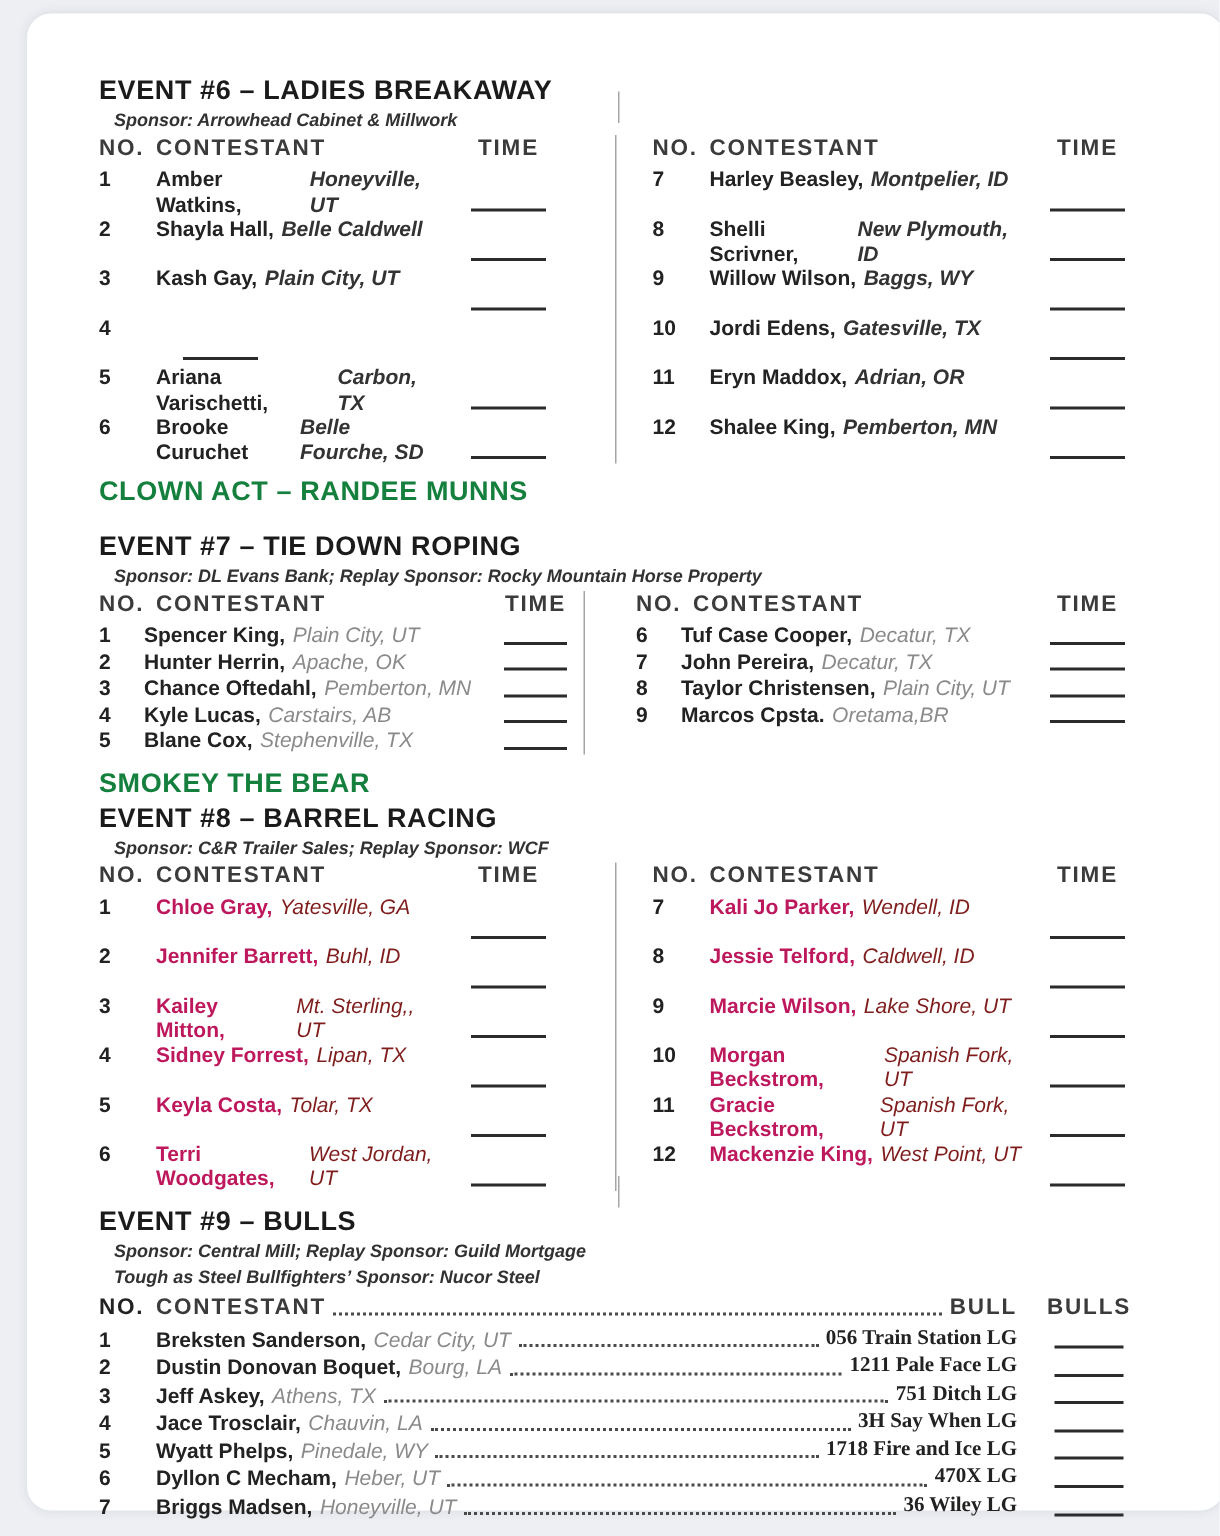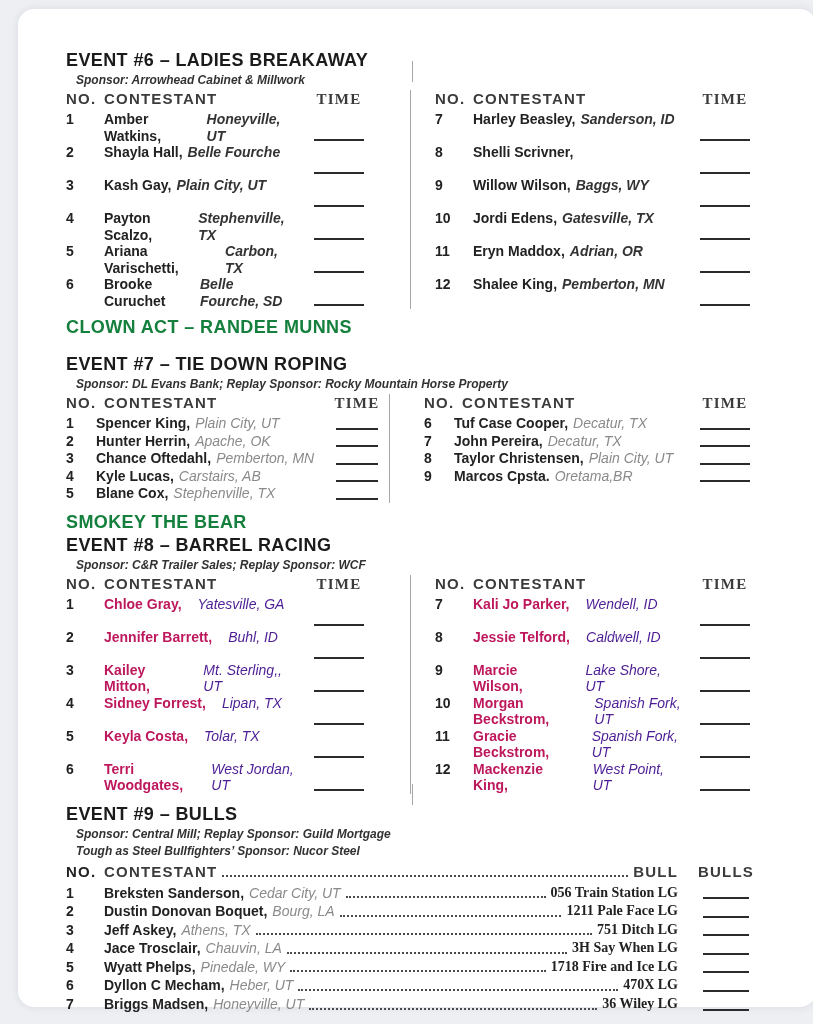--- a/index.html
+++ b/index.html
@@ -15,30 +15,30 @@
   .vdiv { width:1px; background:#a6a6a6; }
   .vtick { position:absolute; width:1px; background:#a6a6a6; }
   .c66 .colL { width:344px; }
   .c66 .colR { width:361px; margin-left:24px; }
   .c7  .colL { width:323px; }
   .c7  .colR { width:372px; margin-left:34px; }
 
   .colheads { display:flex; font-weight:bold; font-size:15px; letter-spacing:1.2px; color:#3b3b3b; margin-bottom:3px; line-height:18px; }
   .h-no { width:38px; }
   .h-con { flex:1; }
-  .h-time { width:86px; margin-right:28px; text-align:center;font-family:Liberation Serif, serif; }
+  .h-time { width:86px; margin-right:28px; text-align:center; }
   .c7 .colL .h-time { width:60px; margin-right:2px; }
 
   .e2 { display:flex; height:33px; font-size:14px; }
   .no { width:38px; font-weight:bold; color:#222; }
   .who { flex:1; display:flex; flex-direction:row; line-height:16.5px; }
   .nm { color:#222; margin-right:5px; }
   .ht { color:#333; font-weight:bold; }
   .ev8 .nm { color:#be185d; }
-  .ev8 .ht { font-weight:normal; color:#4c1d95;margin-left:11px; }
+  .ev8 .ht { font-weight:normal; color:#7f1d1d; }
 
   .tcell { width:86px; margin-right:28px; display:flex; justify-content:center; align-items:flex-end; }
   .tcell .line { display:block; width:50px; border-bottom:2px solid #2b2b2b; margin-bottom:3px; }
   .c7 .colL .tcell { width:60px; margin-right:2px; }
   .c7 .colL .tcell .line { width:42px; }
 
   .e1 { display:flex; line-height:17.5px; font-size:14px; }
   .e1 .no { width:30px; }
   .e1 .txt { flex:1; }
   .ht2 { color:#8a8a8a; font-weight:normal; }
@@ -83,42 +83,38 @@
               <i class="ht">Honeyville, UT</i>
             </span>
             <span class="tcell">
               <i class="line"></i>
             </span>
           </div>
         <div class="e2">
             <span class="no">2</span>
             <span class="who">
               <b class="nm">Shayla Hall,</b>
-              <i class="ht">Belle Fourche</i>
+              <i class="ht">Belle Caldwell</i>
             </span>
             <span class="tcell">
               <i class="line"></i>
             </span>
           </div>
         <div class="e2">
             <span class="no">3</span>
             <span class="who">
               <b class="nm">Kash Gay,</b>
               <i class="ht">Plain City, UT</i>
             </span>
             <span class="tcell">
               <i class="line"></i>
             </span>
           </div>
         <div class="e2">
             <span class="no">4</span>
-            <span class="who">
-              <b class="nm">Payton Scalzo,</b>
-              <i class="ht">Stephenville, TX</i>
-            </span>
             <span class="tcell">
               <i class="line"></i>
             </span>
           </div>
         <div class="e2">
             <span class="no">5</span>
             <span class="who">
               <b class="nm">Ariana Varischetti,</b>
               <i class="ht">Carbon, TX</i>
             </span>
@@ -141,30 +137,31 @@
       <div class="colR">
         <div class="colheads">
           <span class="h-no">NO.</span>
           <span class="h-con">CONTESTANT</span>
           <span class="h-time">TIME</span>
         </div>
         <div class="e2">
             <span class="no">7</span>
             <span class="who">
               <b class="nm">Harley Beasley,</b>
-              <i class="ht">Sanderson, ID</i>
+              <i class="ht">Montpelier, ID</i>
             </span>
             <span class="tcell">
               <i class="line"></i>
             </span>
           </div>
         <div class="e2">
             <span class="no">8</span>
             <span class="who">
               <b class="nm">Shelli Scrivner,</b>
+              <i class="ht">New Plymouth, ID</i>
             </span>
             <span class="tcell">
               <i class="line"></i>
             </span>
           </div>
         <div class="e2">
             <span class="no">9</span>
             <span class="who">
               <b class="nm">Willow Wilson,</b>
               <i class="ht">Baggs, WY</i>

